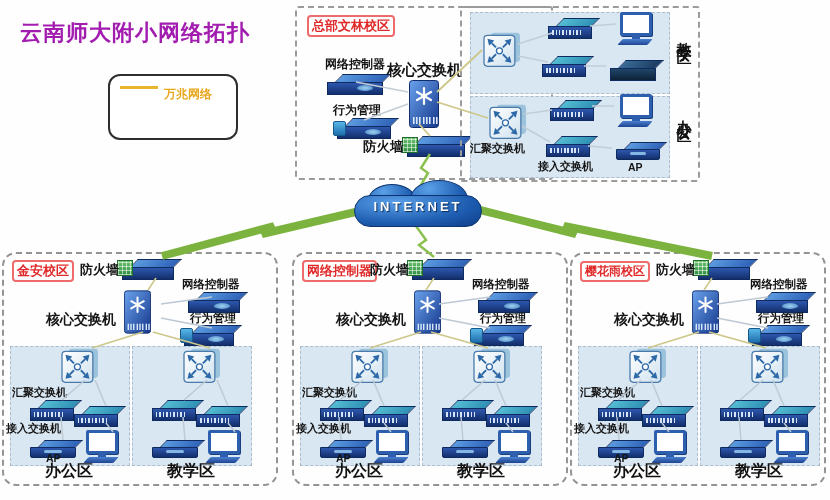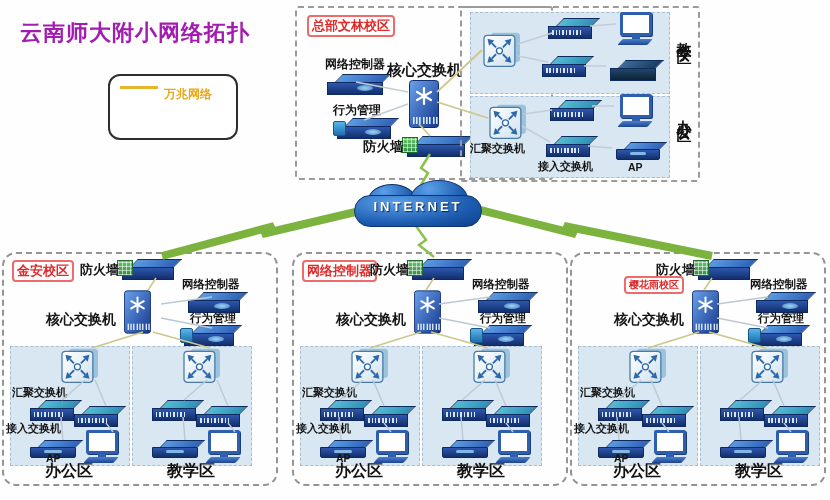--- a/index.html
+++ b/index.html
@@ -88,21 +88,21 @@
   .c-tcube{left:178px;top:94px;width:40px;height:36px;}
   .c-tswl{left:148px;top:146px;width:44px;}
   .c-tswr{left:192px;top:152px;width:44px;}
   .c-tap{left:148px;top:186px;width:46px;}
   .c-tpc{left:204px;top:176px;}
   .zl-office{left:6px;}
   .zl-teach{left:128px;}
   #campus-0{left:2px;width:272px;}
   #campus-1{left:292px;width:272px;}
   #campus-2{left:570px;width:252px;}
-  #campus-2 .c-name{font-size:10px;top:22px;margin-left:44px;}
+  #campus-2 .c-name{font-size:12px;top:7px;}
   #campus-2 .c-fwlbl{left:84px;}
   #campus-2 .c-fwdev{left:126px;}
 </style>
 </head>
 <body>
 
 <div class="stage">
 
   <svg width="0" height="0" style="position:absolute" aria-hidden="true">
     <defs>

